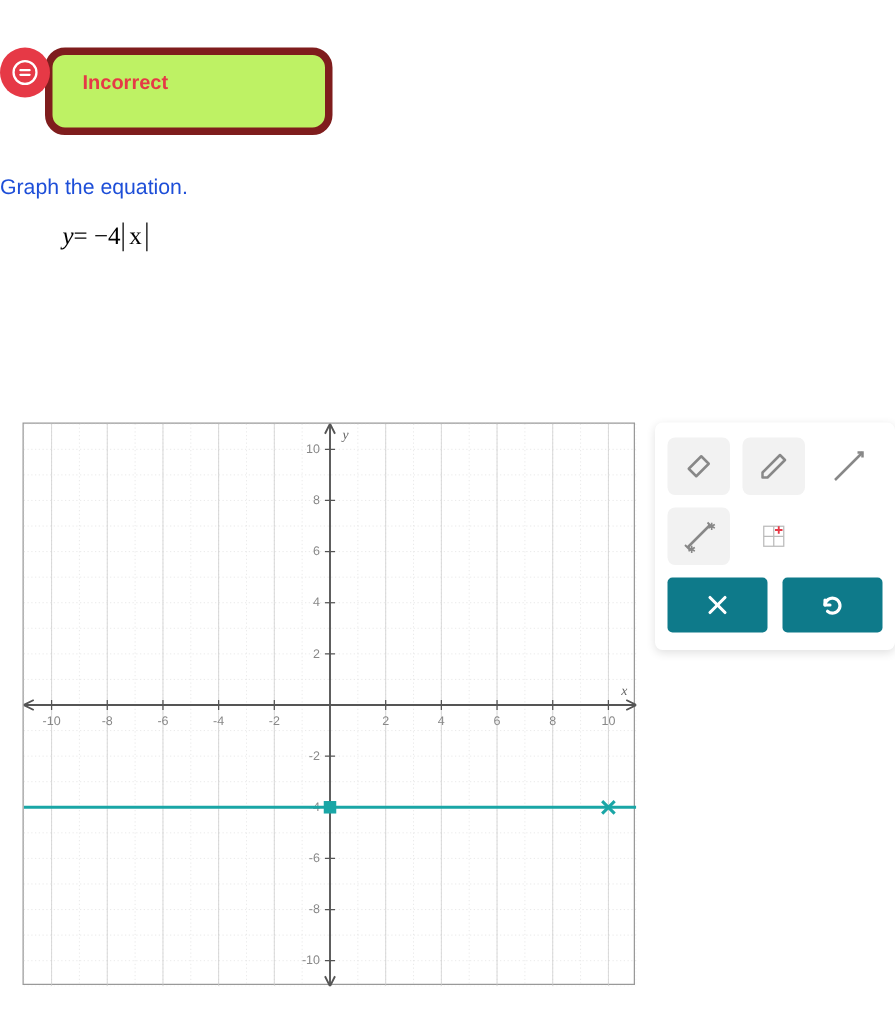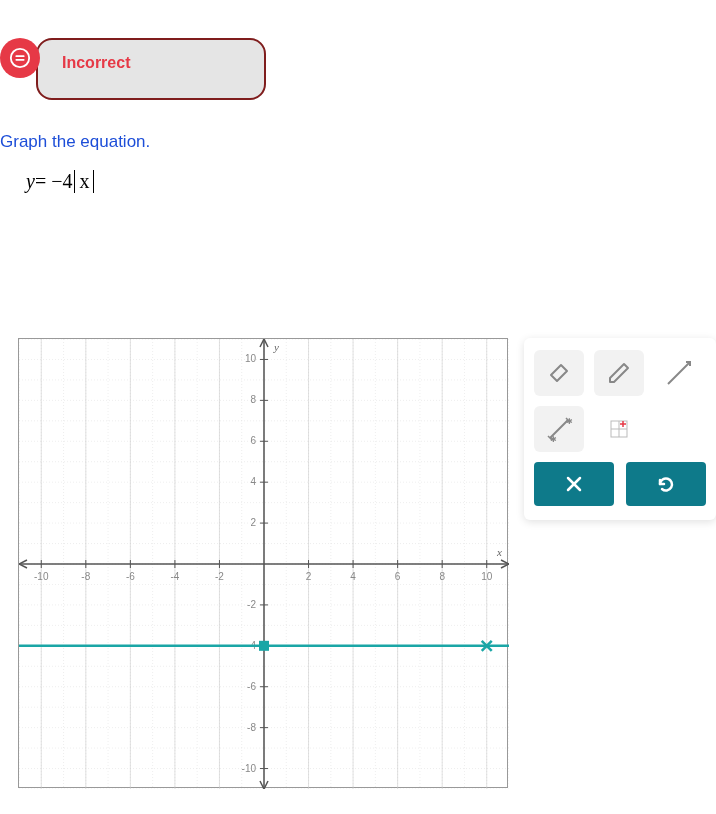--- a/index.html
+++ b/index.html
@@ -23,26 +23,26 @@
     width: 40px;
     height: 40px;
     background: #e63946;
     border-radius: 50%;
     display: flex;
     align-items: center;
     justify-content: center;
     z-index: 2;
   }
   .feedback-box {
-    border: 2px solid #7f1d1d;
+    border: 6px solid #7f1d1d;
     border-radius: 16px;
     padding: 14px 20px 16px 24px;
     margin-left: 36px;
     width: 230px;
-    background: #e5e5e5;
+    background: #bef264;
   }
   .feedback-title {
     color: #e63946;
     font-weight: 600;
     font-size: 16px;
     margin-bottom: 10px;
   }
   .feedback-text {
     color: #333;
     font-size: 15px;
@@ -51,21 +51,21 @@
     font-size: 17px;
     color: #1d4ed8;
     margin-top: 32px;
     margin-left: 0;
   }
   .equation {
     font-family: "Times New Roman", serif;
     font-size: 20px;
     font-style: italic;
     margin-top: 18px;
-    margin-left: 26px;
+    margin-left: 50px;
   }
   .abs-bars {
     font-style: normal;
     display: inline-block;
     border-left: 1.5px solid #000;
     border-right: 1.5px solid #000;
     padding: 0 4px;
     margin-left: 2px;
   }
   .graph-area {

